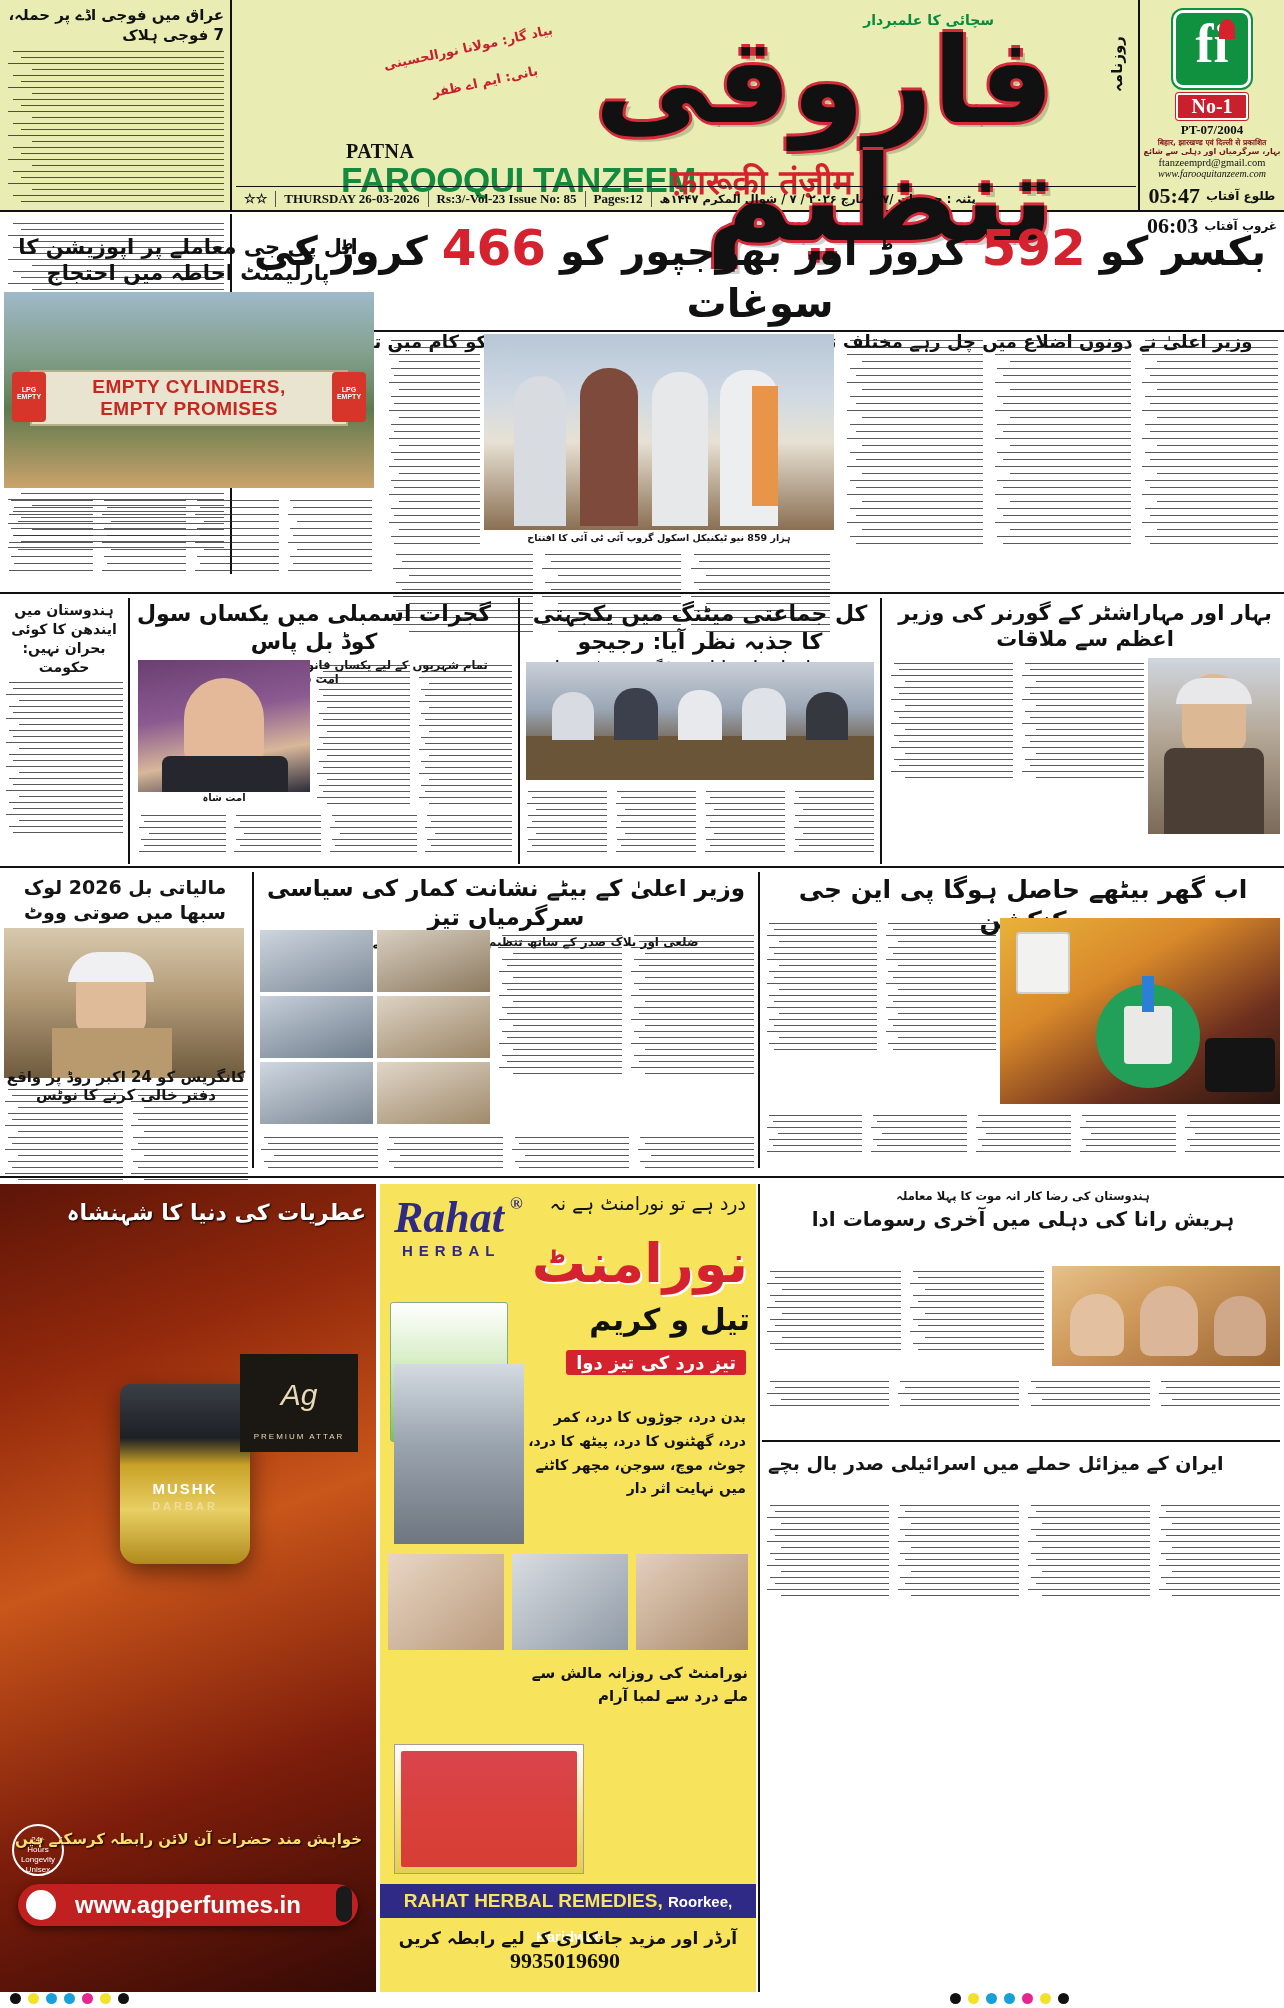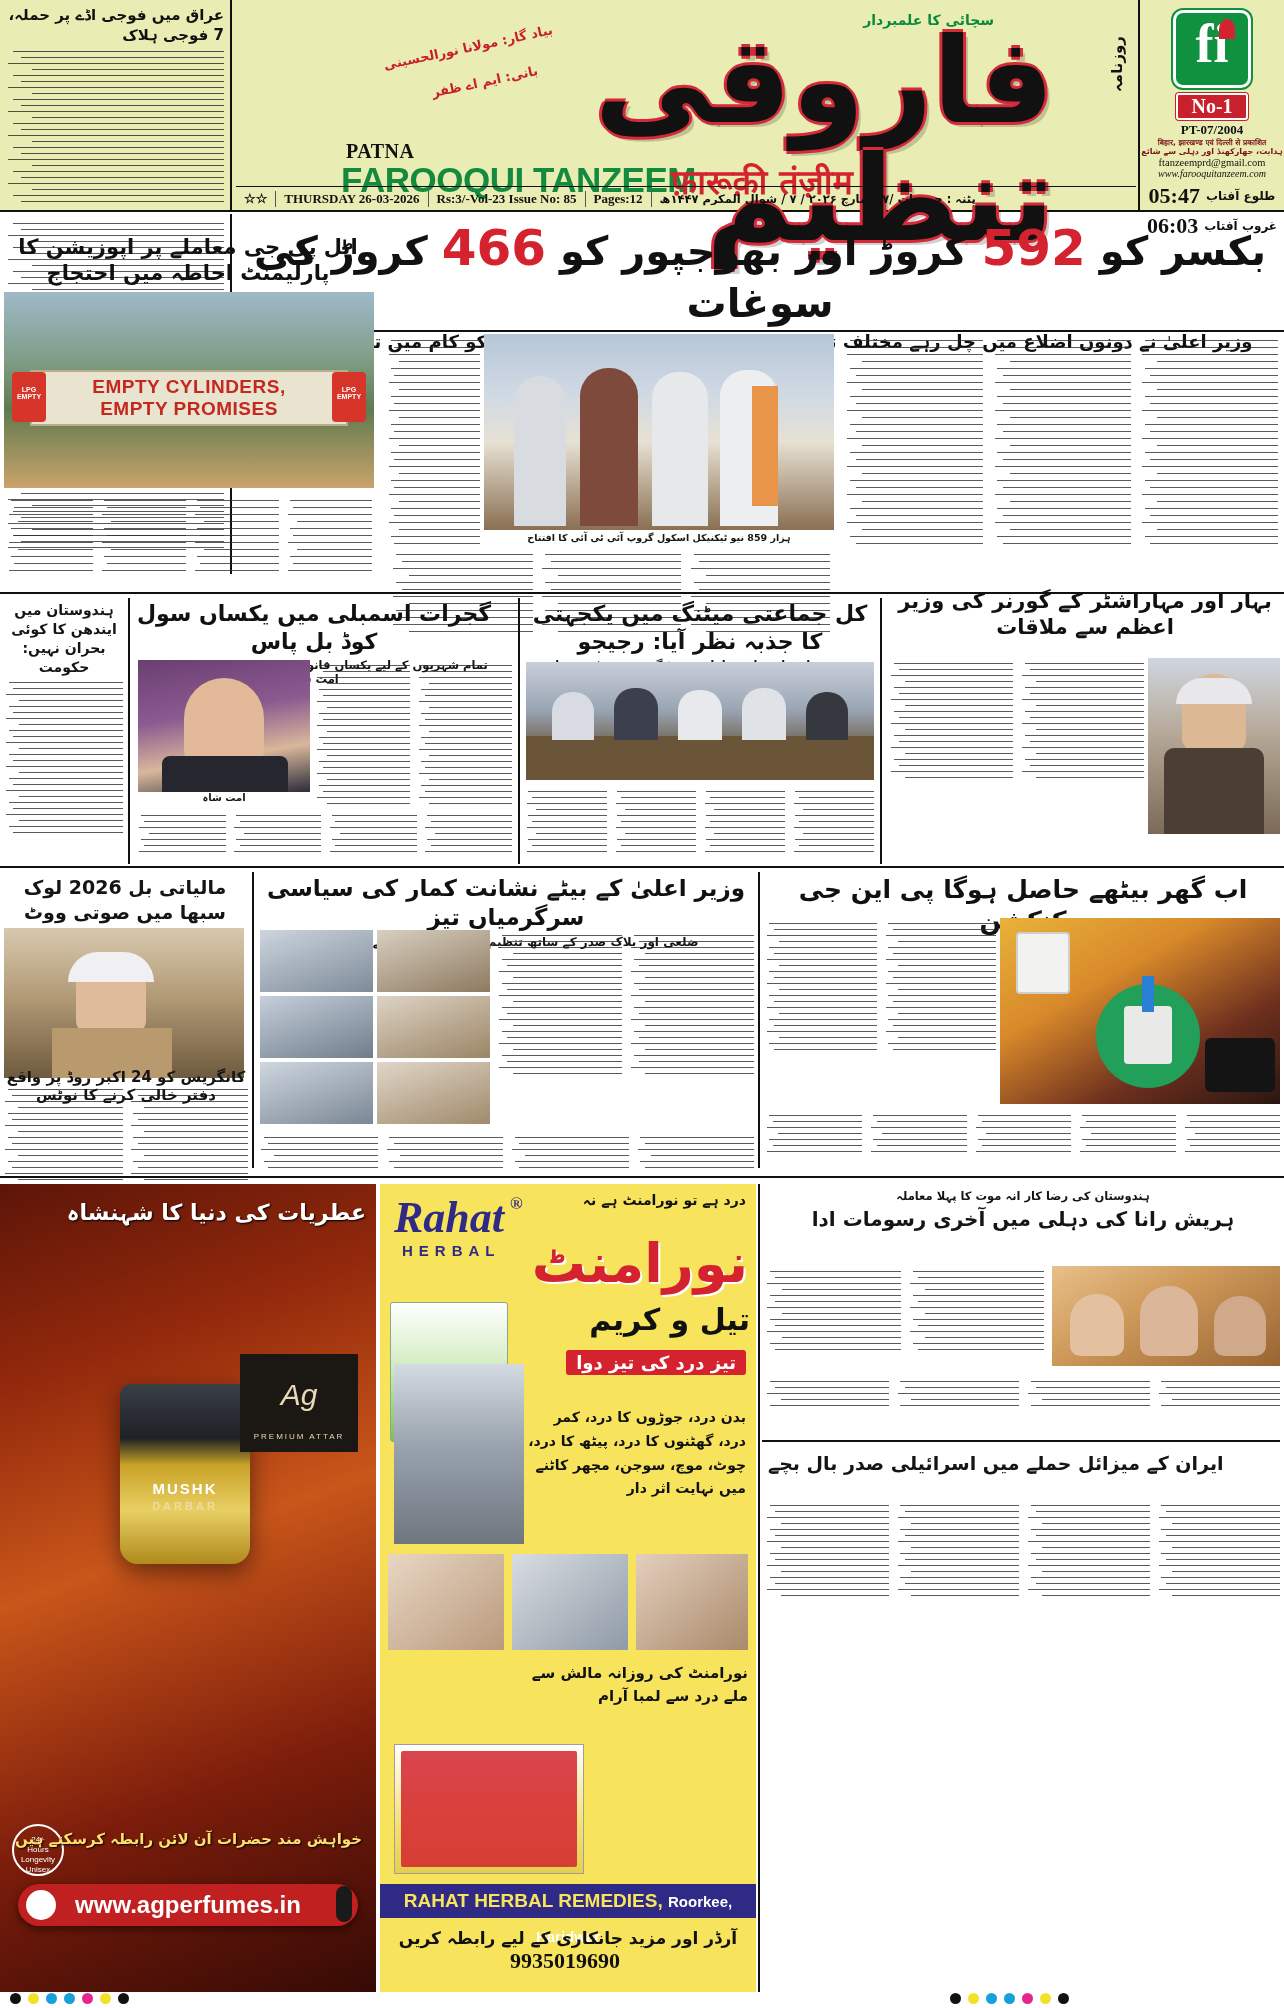--- a/index.html
+++ b/index.html
@@ -106,21 +106,21 @@
   .attar-brand { position:absolute; left:240px; top:104px; width:118px; height:98px; background:#1b1713; color:#e8d9b8; text-align:center; font-family:"Liberation Sans",sans-serif;}
   .attar-brand .mark { font-size:30px; font-style:italic; margin-top:24px;}
   .attar-brand .sub { font-size:8px; letter-spacing:2px; margin-top:20px;}
   .attar-badge { position:absolute; left:12px; top:382px; width:52px; height:52px; border:2px solid #fff; border-radius:50%; color:#fff; font-family:"Liberation Sans",sans-serif; font-size:8px; text-align:center; padding-top:9px; line-height:1.25;}
   .attar-cta { position:absolute; right:14px; top:392px; font-family:"DejaVu Sans",sans-serif; direction:rtl; color:#ffdf6b; font-weight:bold; font-size:15px; text-shadow:1px 1px 2px #000;}
   .attar-url { position:absolute; left:18px; right:18px; top:430px; height:42px; background:#c0201f; border-radius:21px; color:#fff; font-family:"Liberation Sans",sans-serif; font-weight:bold; font-size:24px; text-align:center; line-height:42px; box-shadow:0 3px 8px rgba(0,0,0,.5);}
 
   .ad-rahat { position:absolute; left:380px; top:1516px; width:378px; height:476px; background:#f8e45c; overflow:hidden;}
   .rahat-logo { position:absolute; left:14px; top:8px; font-family:"Liberation Serif",serif; font-style:italic; font-weight:bold; font-size:44px; color:#2e2a86;}
   .rahat-herbal { position:absolute; left:22px; top:58px; font-family:"Liberation Sans",sans-serif; font-weight:bold; font-size:15px; letter-spacing:6px; color:#2e2a86;}
-  .rahat-ur1 { position:absolute; right:10px; top:8px; font-family:"DejaVu Sans",sans-serif; direction:rtl; font-weight:bold; font-size:14px; color:#111;}
+  .rahat-ur1 { position:absolute; right:10px; top:8px; font-family:"DejaVu Sans",sans-serif; direction:rtl; font-weight:normal; font-size:19px; color:#111;}
   .rahat-big { position:absolute; right:8px; top:42px; font-family:"DejaVu Sans",sans-serif; direction:rtl; font-weight:bold; font-size:54px; color:#d4232f; text-shadow:2px 2px 0 #fff;}
   .rahat-mid { position:absolute; right:10px; top:118px; font-family:"DejaVu Sans",sans-serif; direction:rtl; font-weight:bold; font-size:18px; color:#fff; background:#d4232f; padding:2px 10px; border-radius:3px;}
   .rahat-bullets { position:absolute; right:10px; top:158px; width:210px; font-family:"DejaVu Sans",sans-serif; direction:rtl; font-weight:bold; font-size:14px; color:#111; line-height:1.7;}
   .rahat-pack { position:absolute; left:12px; top:118px; width:118px; height:128px; background:linear-gradient(180deg,#ffffff 0%,#d9efc9 40%,#7fbf5a 100%); border:1px solid #8a8; border-radius:3px;}
   .rahat-pack2 { position:absolute; left:6px; top:340px; width:148px; height:66px; background:linear-gradient(180deg,#fff 0%,#ffe98a 100%); border:1px solid #a99;}
   .rahat-pack2::after{ content:""; position:absolute; inset:6px; background:#d4232f; opacity:.85; border-radius:2px;}
   .rahat-photoA { position:absolute; left:10px; top:252px; width:120px; height:78px; background:linear-gradient(140deg,#e8d6c3,#b99a7d);}
   .rahat-photoB { position:absolute; left:140px; top:252px; width:110px; height:78px; background:linear-gradient(140deg,#d9dde2,#8f9aa6);}
   .rahat-photoC { position:absolute; left:258px; top:252px; width:110px; height:78px; background:linear-gradient(140deg,#e4cfbd,#a98a6b);}
   .rahat-man { position:absolute; left:150px; top:118px; width:120px; height:128px; background:linear-gradient(180deg,#cfd6de 0%,#9fa9b4 50%,#6d7580 100%);}
@@ -183,21 +183,21 @@
       <div class="name-hi">फ़ारूक़ी तंज़ीम</div>
     </div>
 
     <div class="mast-right">
       <div class="fi-logo">
           <span class="fi-dot"></span>
         </div>
       <div class="no1">No-1</div>
       <div class="ptno">PT-07/2004</div>
       <div class="mini-hi">बिहार, झारखण्ड एवं दिल्ली से प्रकाशित</div>
-      <div class="mini-ur">ہدایت، جھارکھنڈ اور دہلی سے شائع</div>
+      <div class="mini-ur">بہار، سرگرمیاں اور دہلی سے شائع</div>
       <div class="mailtxt">ftanzeemprd@gmail.com</div>
       <div class="webtxt">www.farooquitanzeem.com</div>
       <div class="sun-row">
         <span class="sun-time">05:47</span>
         <span class="sun-lbl">طلوع آفتاب</span>
       </div>
       <div class="sun-row">
         <span class="sun-time">06:03</span>
         <span class="sun-lbl">غروب آفتاب</span>
       </div>
@@ -746,21 +746,21 @@
         <i></i>
         <i></i>
         <i></i>
         <i></i>
         <i></i>
       </div>
   </div>
 
   <div class="rule-v" style="left:880px;top:598px;height:266px;"></div>
 
-  <div style="position:absolute;left:886px;top:586px;width:398px;padding:2px 6px;">
+  <div style="position:absolute;left:886px;top:598px;width:398px;padding:2px 6px;">
     <div class="boxhead-blk" style="font-size:21px;">بہار اور مہاراشٹر کے گورنر کی وزیر اعظم سے ملاقات</div>
   </div>
   <div class="photo ph5" style="position:absolute;left:1148px;top:658px;width:132px;height:176px;">
     <div style="position:absolute;left:34px;top:16px;width:64px;height:78px;background:#ddb894;border-radius:32px 32px 14px 14px;"></div>
     <div style="position:absolute;left:28px;top:20px;width:76px;height:26px;background:#e8e8ea;border-radius:30px 30px 0 0;"></div>
     <div style="position:absolute;left:16px;top:90px;width:100px;height:86px;background:#4b3f35;border-radius:10px 10px 0 0;"></div>
   </div>
   <div style="position:absolute;left:890px;top:658px;width:254px;display:flex;gap:8px;">
     <div class="urdu-lines dense" style="flex:1;">
         <i></i>

